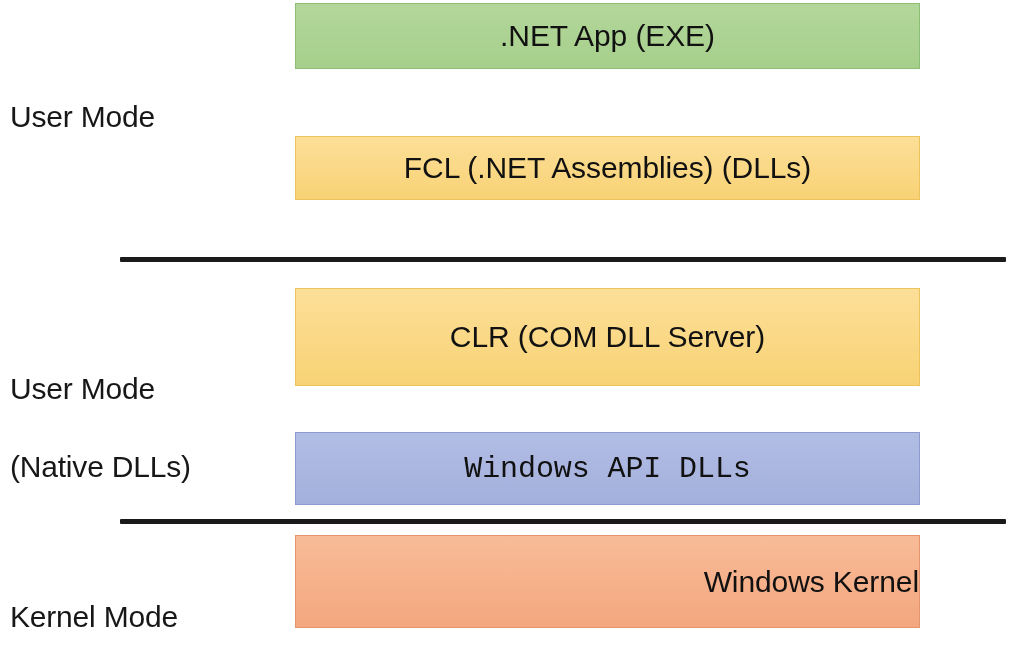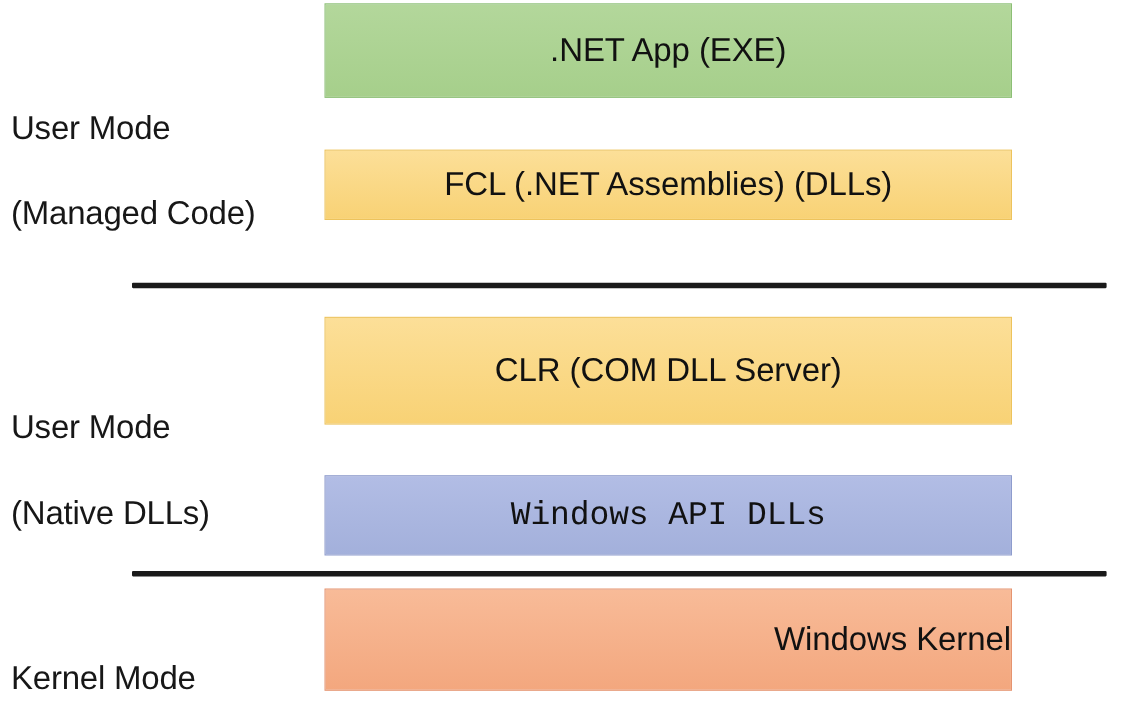--- a/index.html
+++ b/index.html
@@ -60,21 +60,21 @@
     box-sizing: border-box;
     font-size: 30px;
     color: #111111;
     letter-spacing: -0.1px;
     text-align: center;
   }
   .layer-box .box-label { display: block; }
 
   #box-net-app {
     top: 3px;
-    height: 86px;
+    height: 66px;
     background: linear-gradient(180deg, #b3d79b 0%, #a6cf8b 100%);
     border: 1px solid #8cbf75;
     text-align: right;
   }
   #box-fcl {
     top: 136px;
     height: 64px;
     background: linear-gradient(180deg, #fcdf98 0%, #f8d275 100%);
     border: 1px solid #edc35c;
   }
@@ -99,21 +99,20 @@
     justify-content: flex-end;
   }
 </style>
 </head>
 <body>
 
 <div id="diagram">
 
   <div class="zone-label" id="zone-label-managed">
     <span class="zl-line">User Mode</span>
-    <span class="zl-line">(Managed Code)</span>
   </div>
 
   <div class="zone-label" id="zone-label-native">
     <span class="zl-line">User Mode</span>
     <span class="zl-line">(Native DLLs)</span>
   </div>
 
   <div class="zone-label" id="zone-label-kernel">
     <span class="zl-line">Kernel Mode</span>
   </div>

